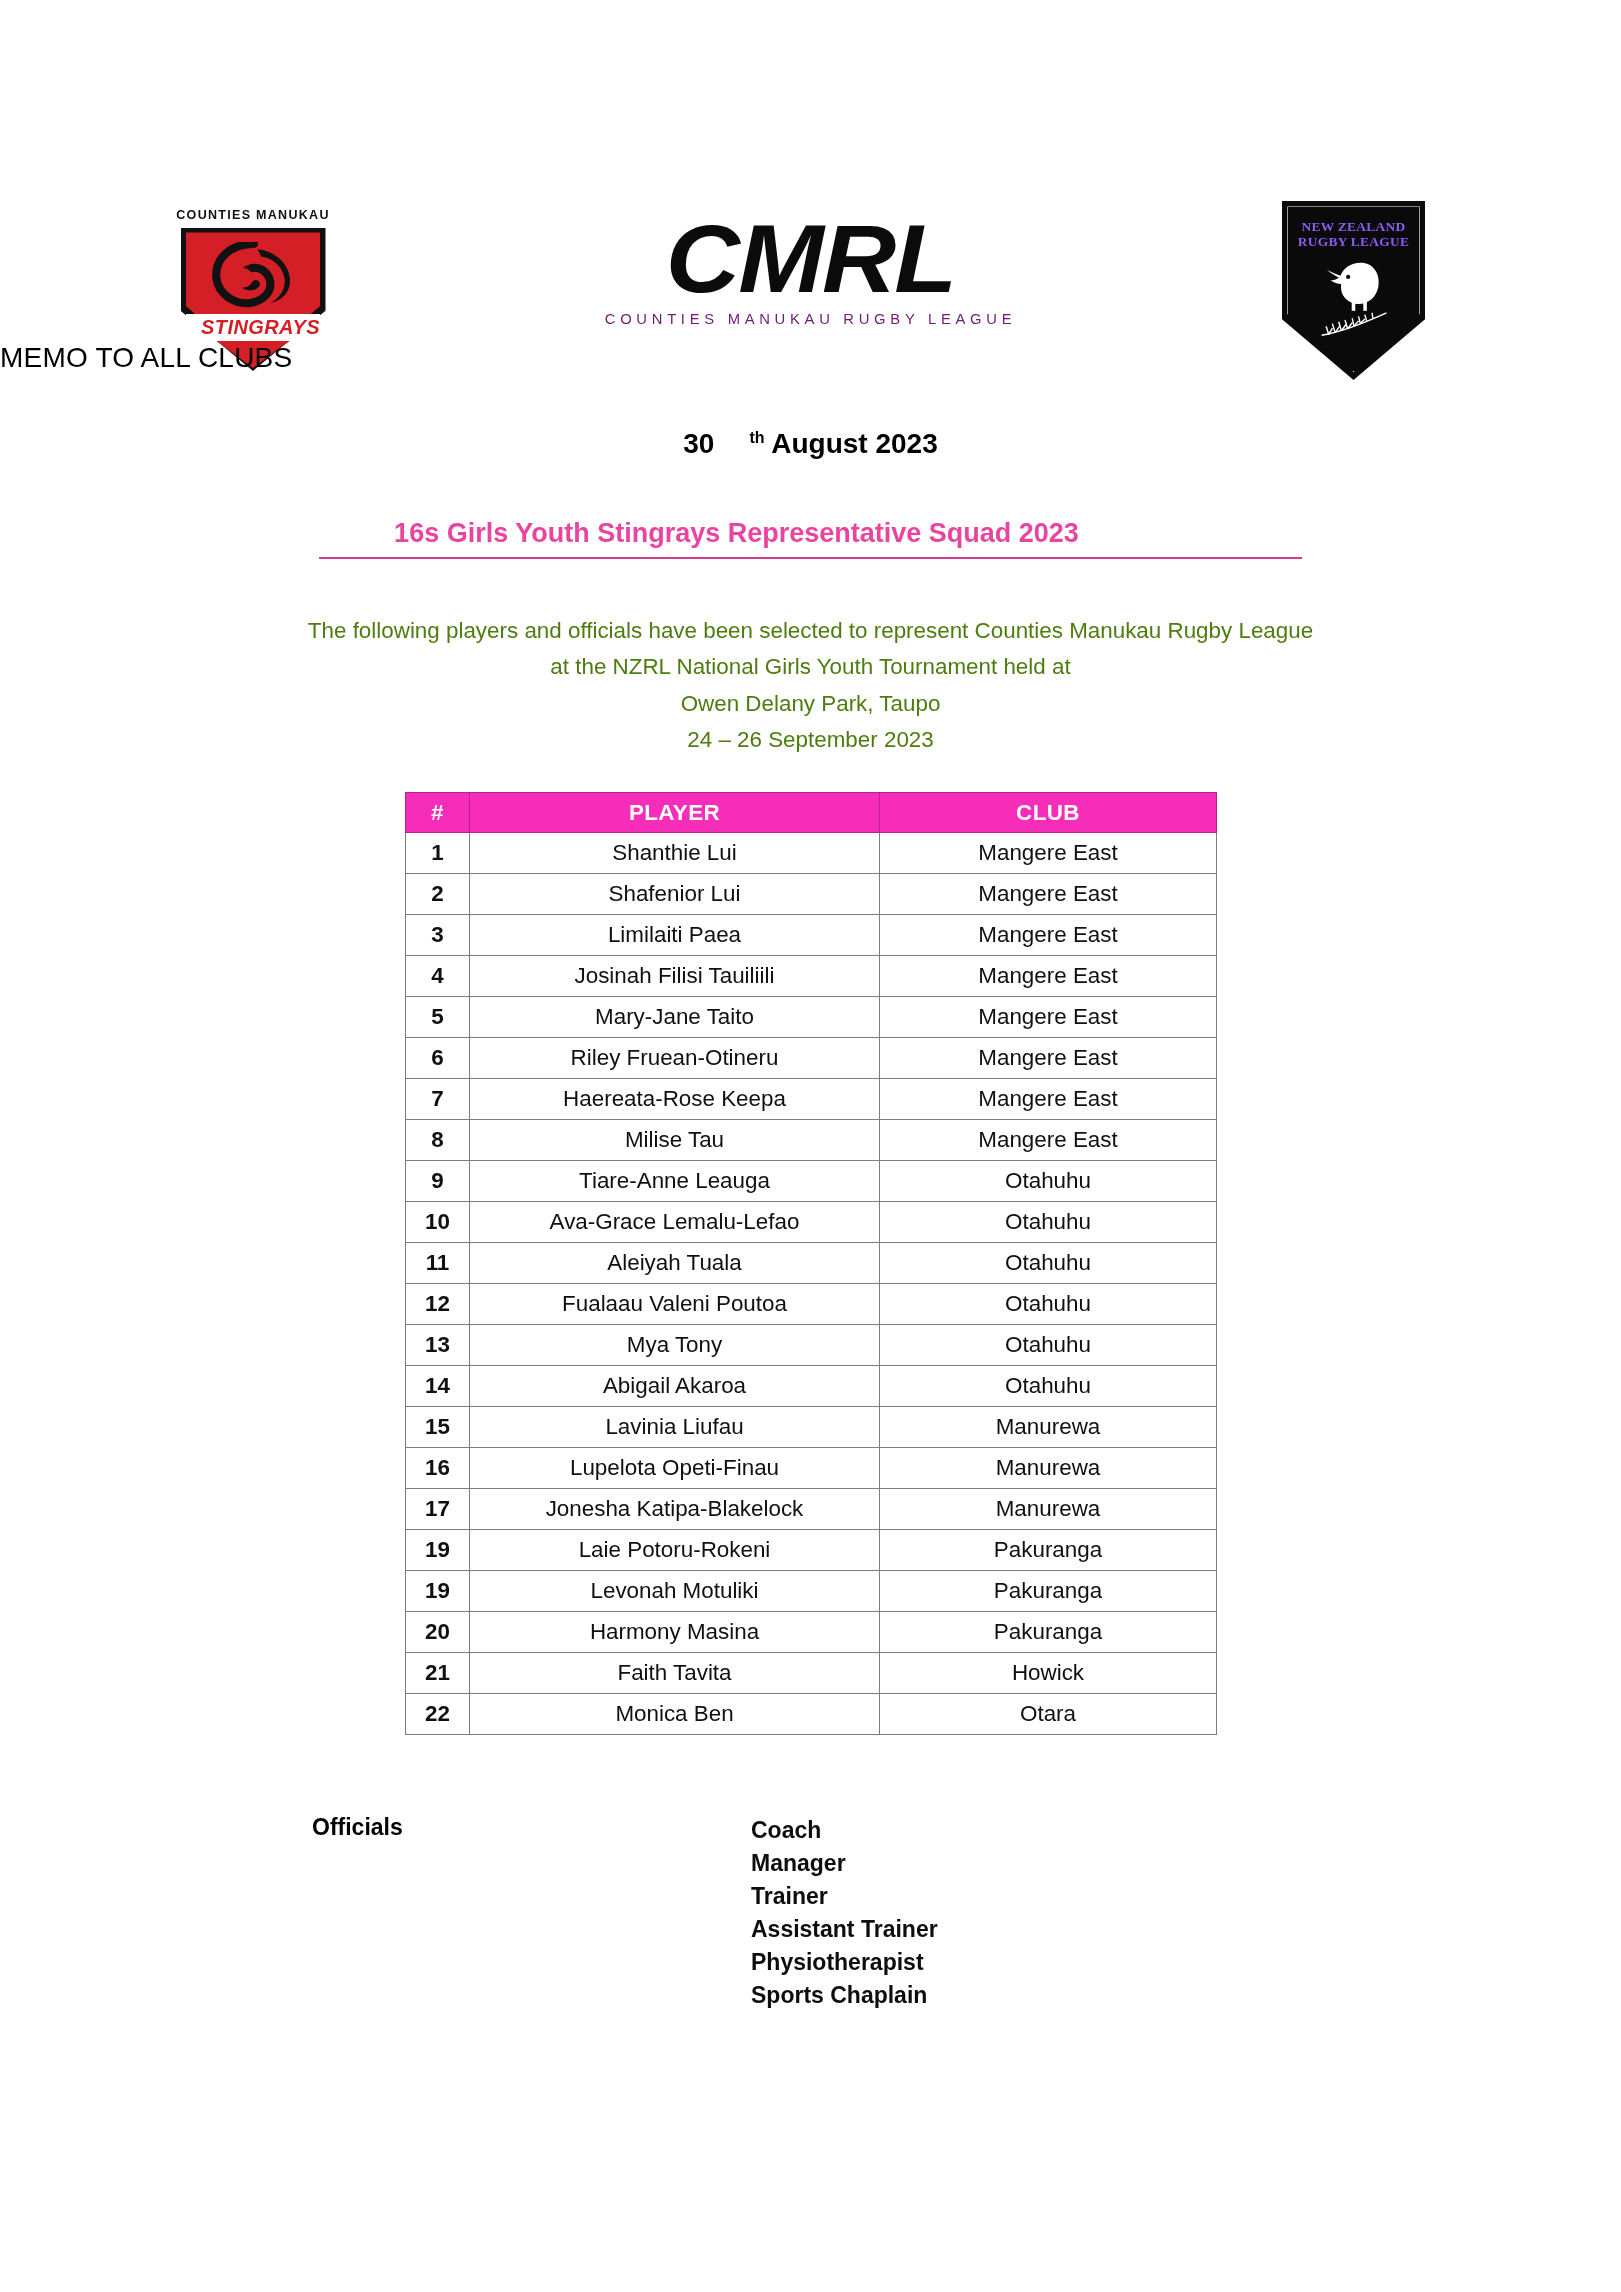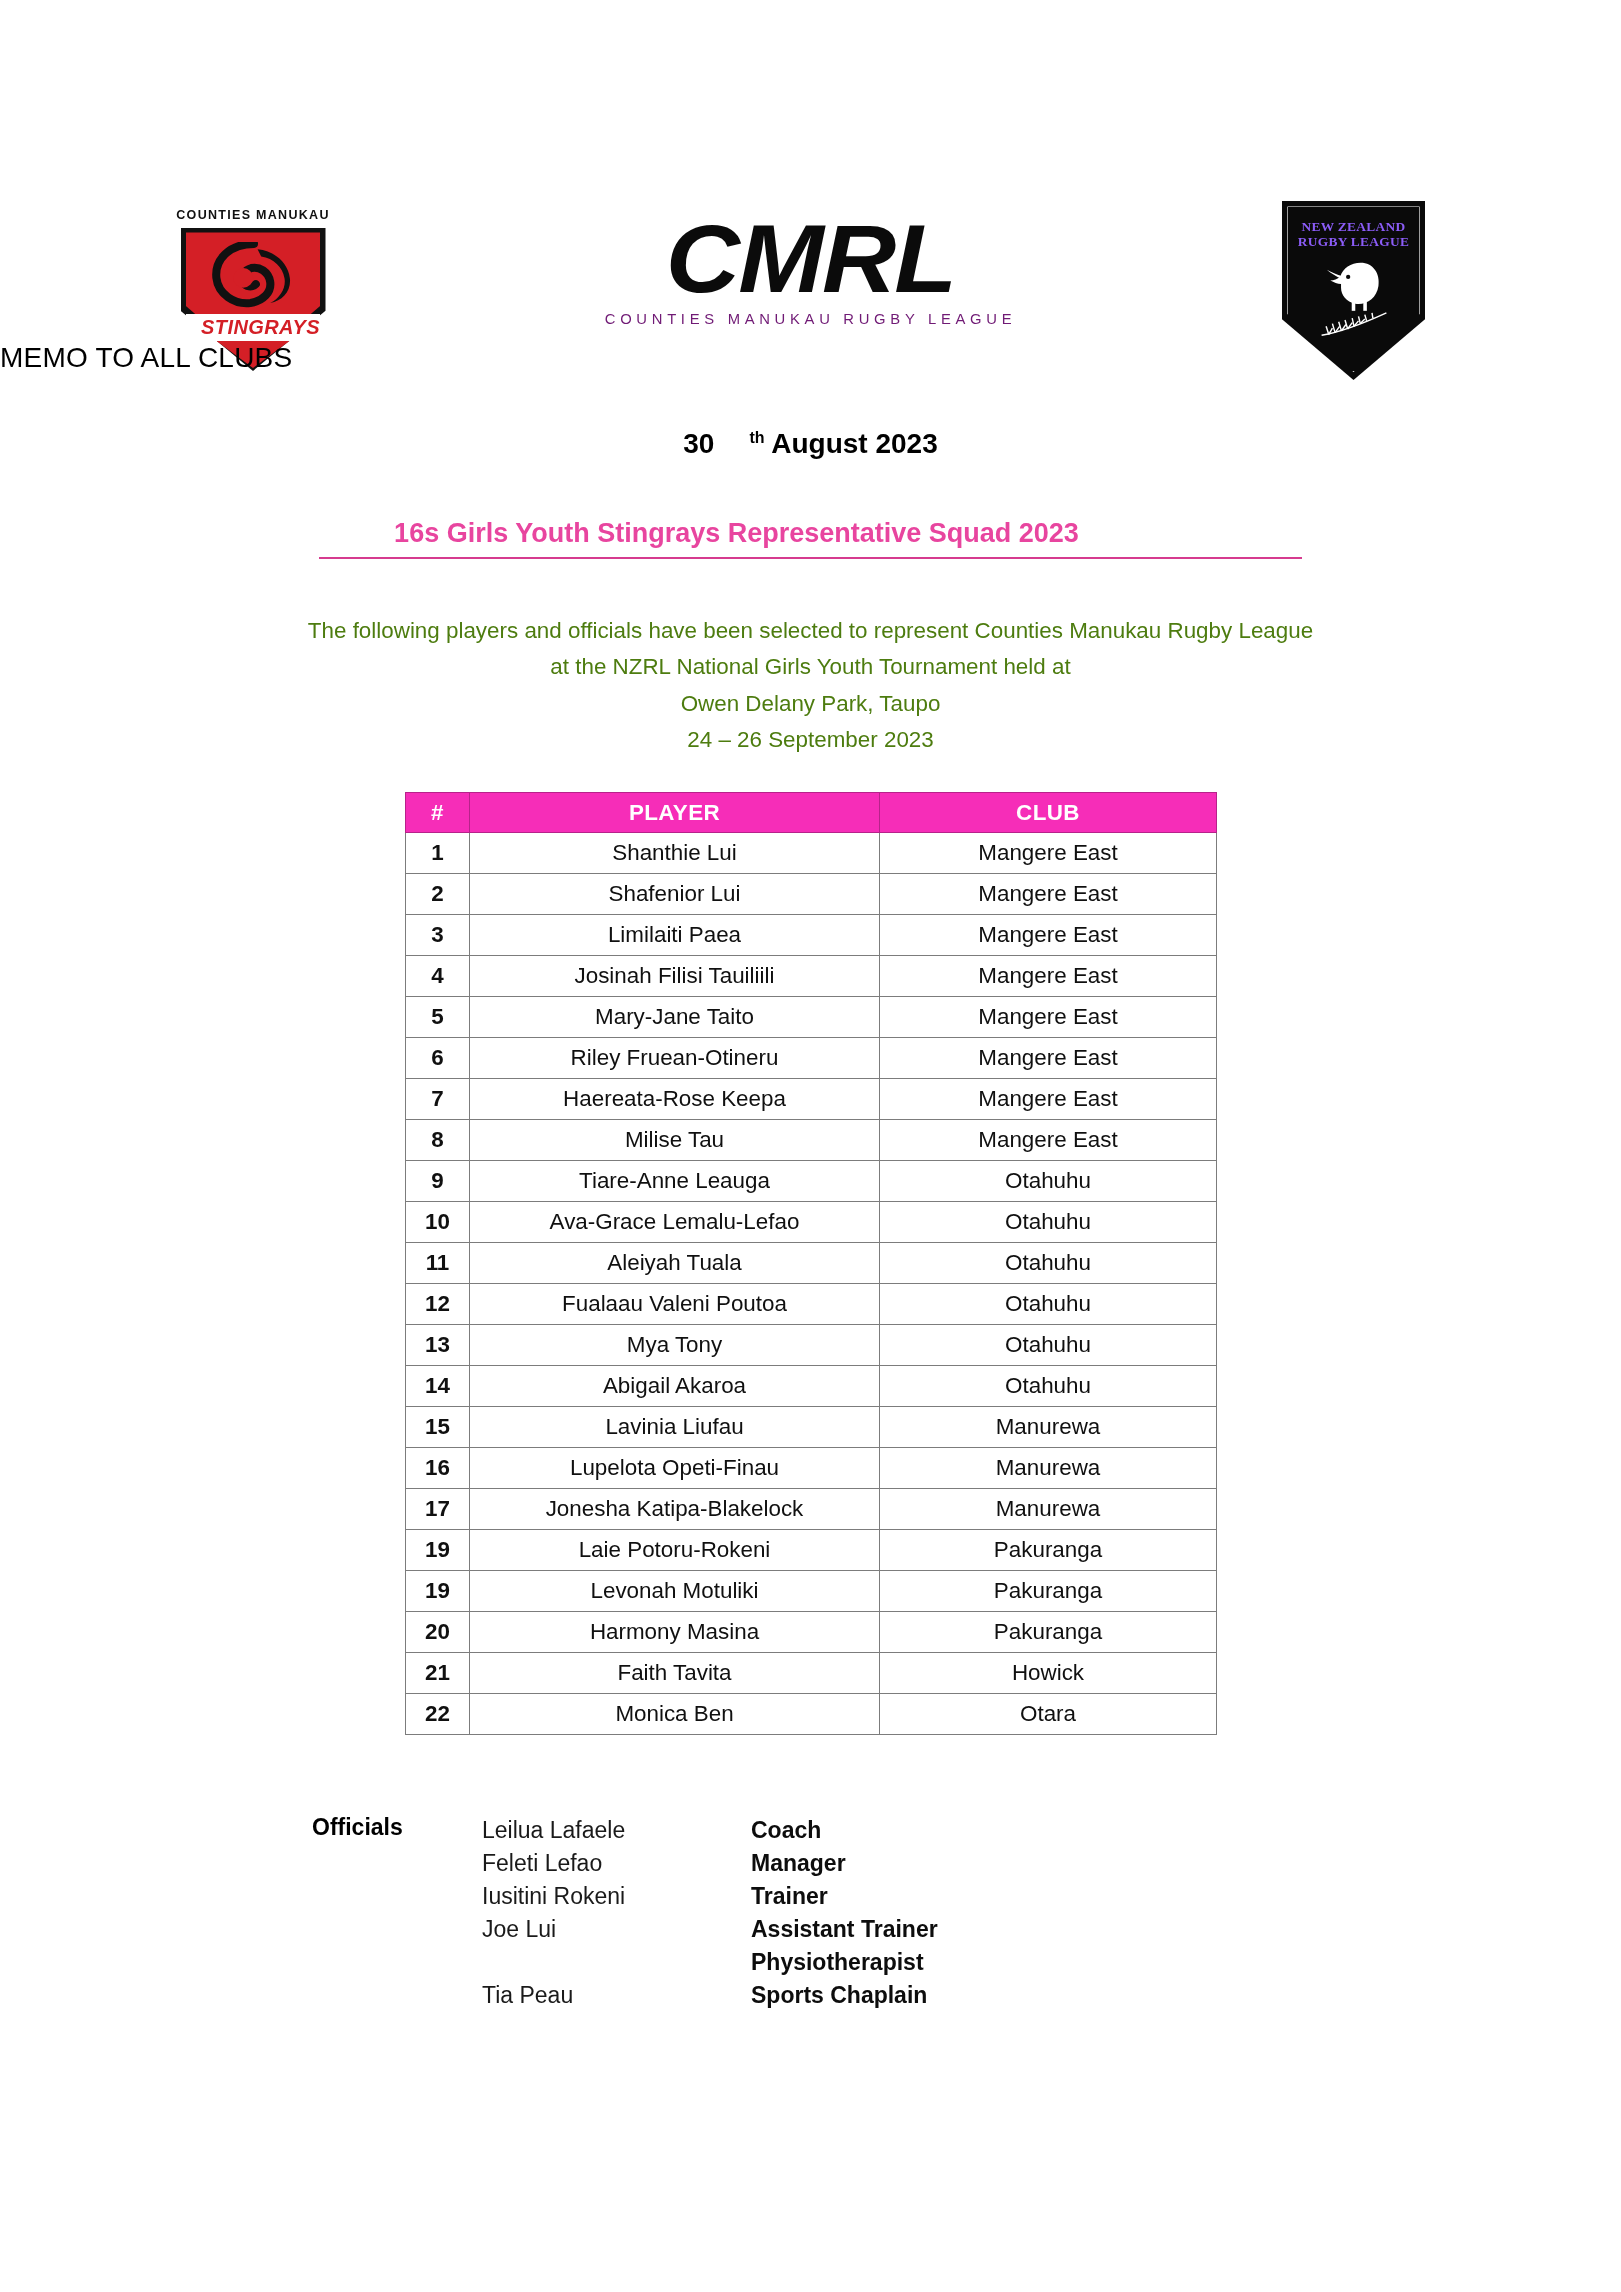--- a/index.html
+++ b/index.html
@@ -518,28 +518,20 @@
         <tr>
           <td class="num">22</td>
           <td class="player">Monica Ben</td>
           <td class="club">Otara</td>
         </tr>
       </tbody>
   </table>
 
   <div class="officials">
     <div class="officials-label">Officials</div>
-    <div class="officials-names" id="officials-names">
-        <div class="off-line">Leilua Lafaele</div>
-        <div class="off-line">Feleti Lefao</div>
-        <div class="off-line">Iusitini Rokeni</div>
-        <div class="off-line">Joe Lui</div>
-        <div class="off-line"> </div>
-        <div class="off-line">Tia Peau</div>
-      </div>
     <div class="officials-roles" id="officials-roles">
         <div class="off-line">Coach</div>
         <div class="off-line">Manager</div>
         <div class="off-line">Trainer</div>
         <div class="off-line">Assistant Trainer</div>
         <div class="off-line">Physiotherapist</div>
         <div class="off-line">Sports Chaplain</div>
       </div>
   </div>
 

